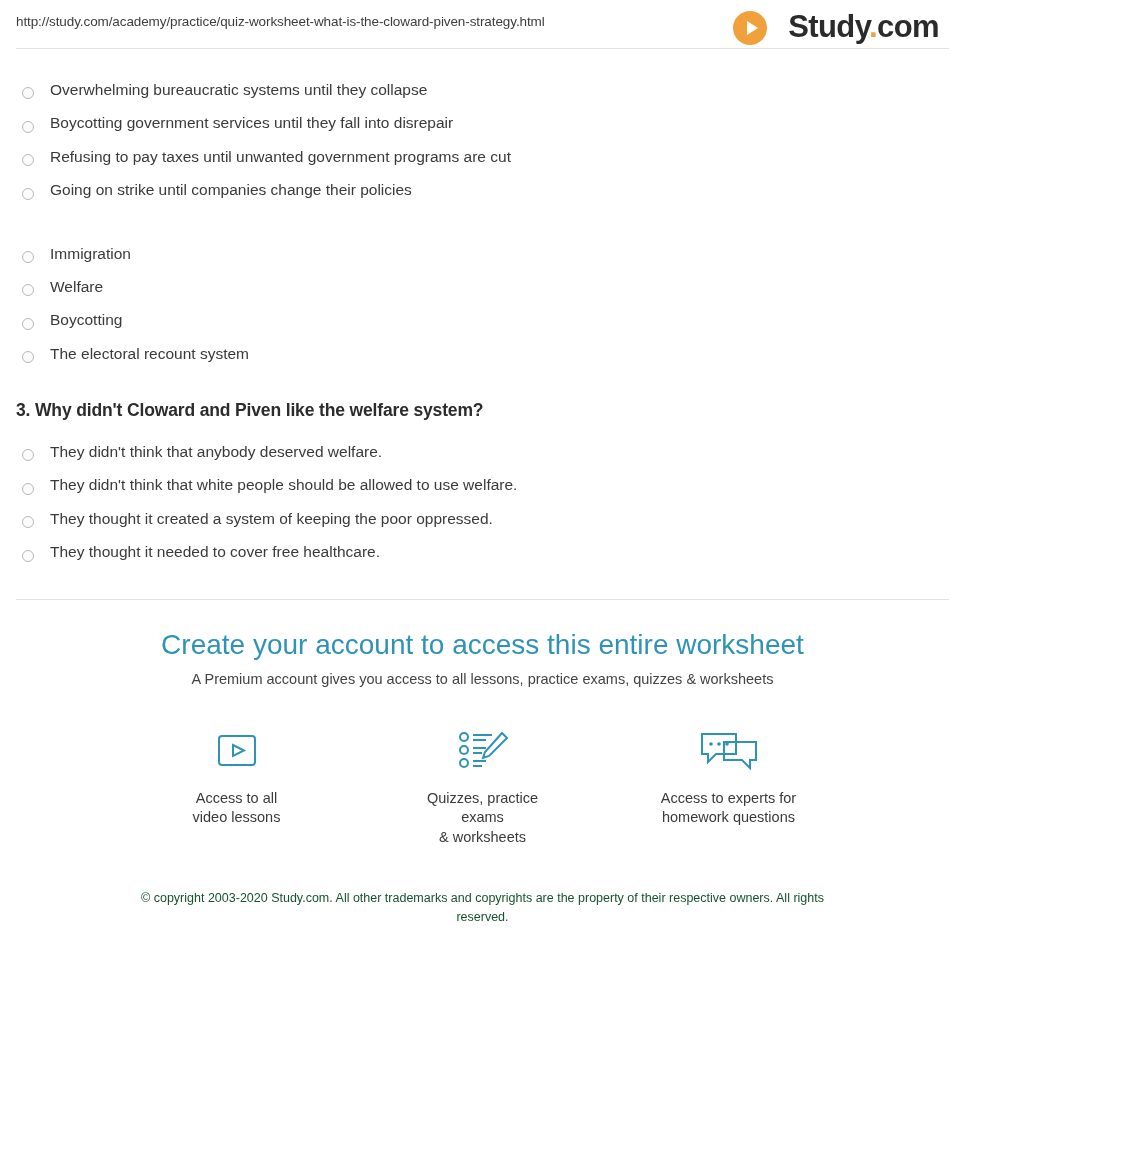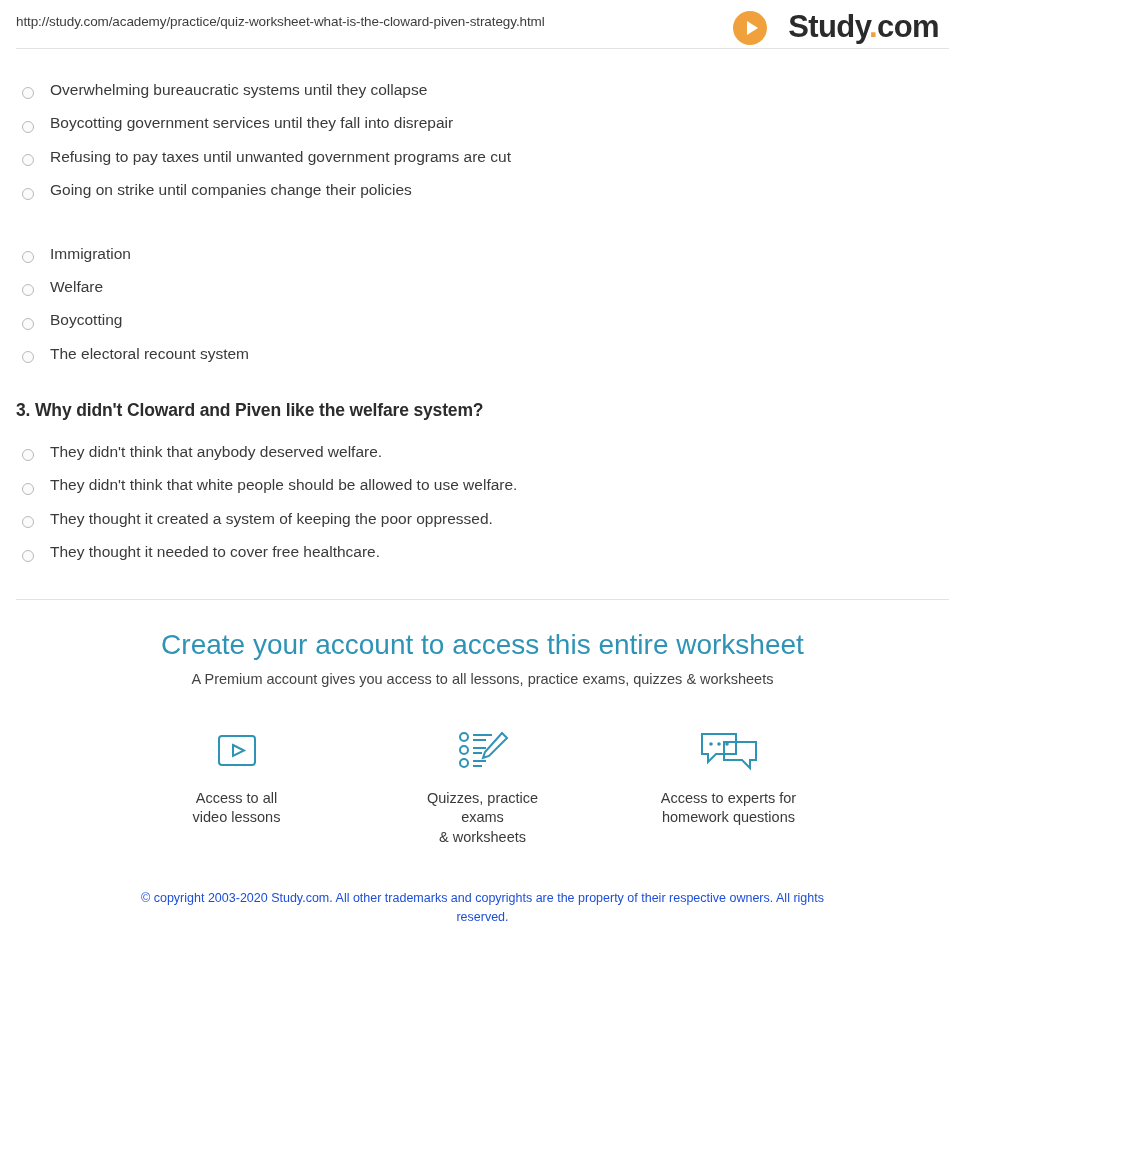--- a/index.html
+++ b/index.html
@@ -164,21 +164,21 @@
     color: #3a3a3a;
     line-height: 1.35;
     text-align: center;
   }
 
   .copyright {
     margin: 42px auto 8px auto;
     width: 700px;
     text-align: center;
     font-size: 12.5px;
-    color: #1d4ed8;
+    color: #14532d;
     line-height: 1.5;
   }
 </style>
 </head>
 <body>
 
 <div class="page">
 
   <div class="topbar">
     <div class="url">http://study.com/academy/practice/quiz-worksheet-what-is-the-cloward-piven-strategy.html</div>

